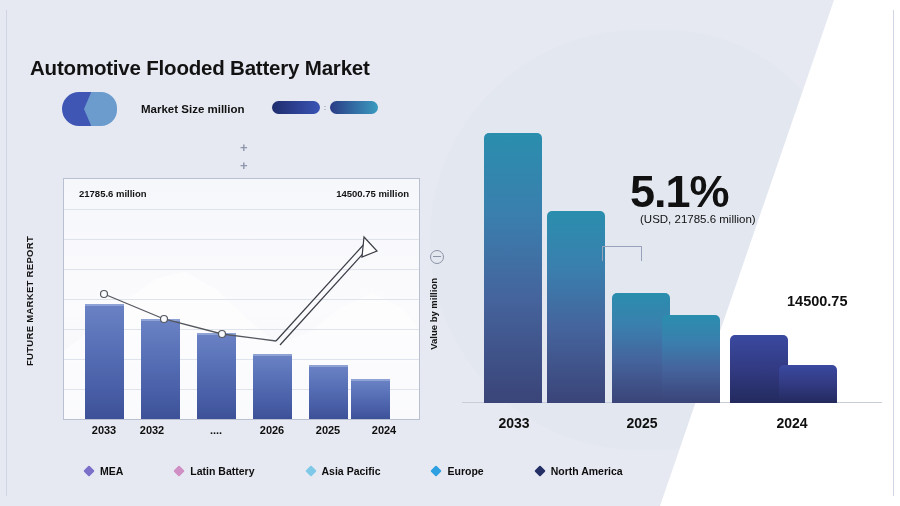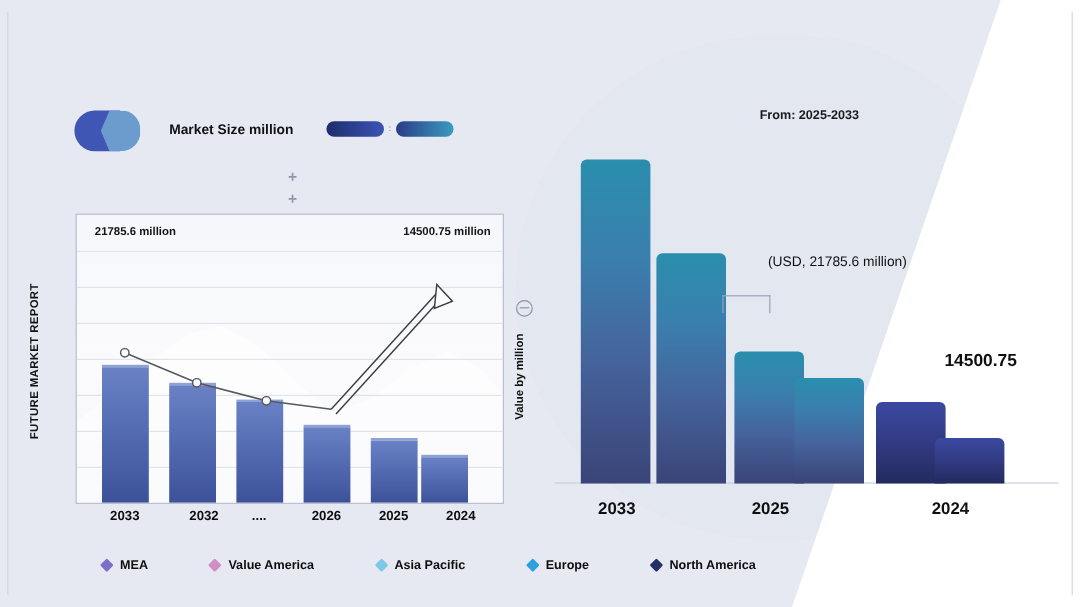--- a/index.html
+++ b/index.html
@@ -163,20 +163,21 @@
 <body>
 
 <div class="slide">
 
   <div class="leftpanel-bg"></div>
   <div class="blob"></div>
   <div class="wedge2"></div>
   <div class="edge-l"></div>
   <div class="edge-r"></div>
 
+  <div class="title-left">Automotive Flooded Battery Market</div>
 
   <div class="logo-row">
     <div class="logo-mark">
       <div class="hexL"></div>
         <div class="hexR"></div>
     </div>
     <div class="logo-label">Market Size million</div>
   </div>
 
   <div class="pills">
@@ -220,28 +221,28 @@
       <circle cx="100" cy="140" r="3.5" fill="#fafbfe" stroke="#55585f" stroke-width="1.2"></circle>
       <circle cx="158" cy="155" r="3.5" fill="#fafbfe" stroke="#55585f" stroke-width="1.2"></circle>
       <path d="M212,162 L302,63" fill="none" stroke="#3a3d45" stroke-width="1.2"></path>
       <path d="M216,166 L306,67" fill="none" stroke="#3a3d45" stroke-width="1.2"></path>
       <path d="M300,58 L313,72 L298,78 Z" fill="#ffffff" stroke="#3a3d45" stroke-width="1.2"></path>
     </svg>
   </div>
 
   <div class="axis-labels">
     <span style="left:41px">2033</span>
-    <span style="left:107px">2032</span>
+    <span style="left:89px">2032</span>
     <span style="left:153px">....</span>
     <span style="left:209px">2026</span>
     <span style="left:265px">2025</span>
     <span style="left:321px">2024</span>
   </div>
 
-  <div class="sub-right">From: 2025-2033</div>
+  <div class="cagr-big">5.1%</div>
   <div class="cagr-sub">(USD, 21785.6 million)</div>
 
   <div class="rchart">
     <div class="rbaseline"></div>
 
     <div class="rbar" style="left:22px;height:270px"></div>
     <div class="rbar" style="left:85px;height:192px"></div>
     <div class="rbar" style="left:150px;height:110px"></div>
     <div class="rbar" style="left:200px;height:88px"></div>
     <div class="rbar navy" style="left:268px;height:68px"></div>
@@ -256,21 +257,21 @@
     <div class="rlabel" style="left:330px">2024</div>
   </div>
 
   <div class="legend">
     <div class="leg-item">
       <span class="diamond" style="background:#7b6fc9"></span>
       <span class="leg-text">MEA</span>
     </div>
     <div class="leg-item">
       <span class="diamond" style="background:#cf8fc4"></span>
-      <span class="leg-text">Value America</span>
+      <span class="leg-text">Latin Battery</span>
     </div>
     <div class="leg-item">
       <span class="diamond" style="background:#7ec8e8"></span>
       <span class="leg-text">Asia Pacific</span>
     </div>
     <div class="leg-item">
       <span class="diamond" style="background:#2e9fe0"></span>
       <span class="leg-text">Europe</span>
     </div>
     <div class="leg-item">

